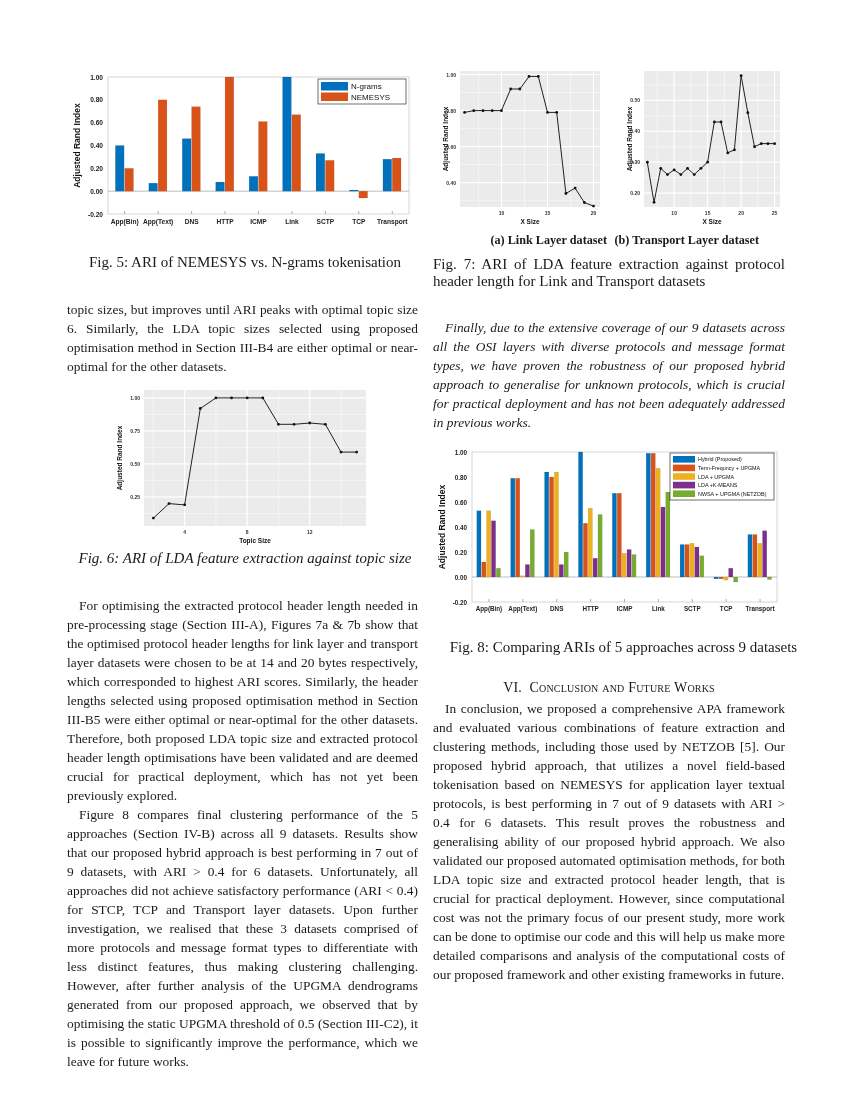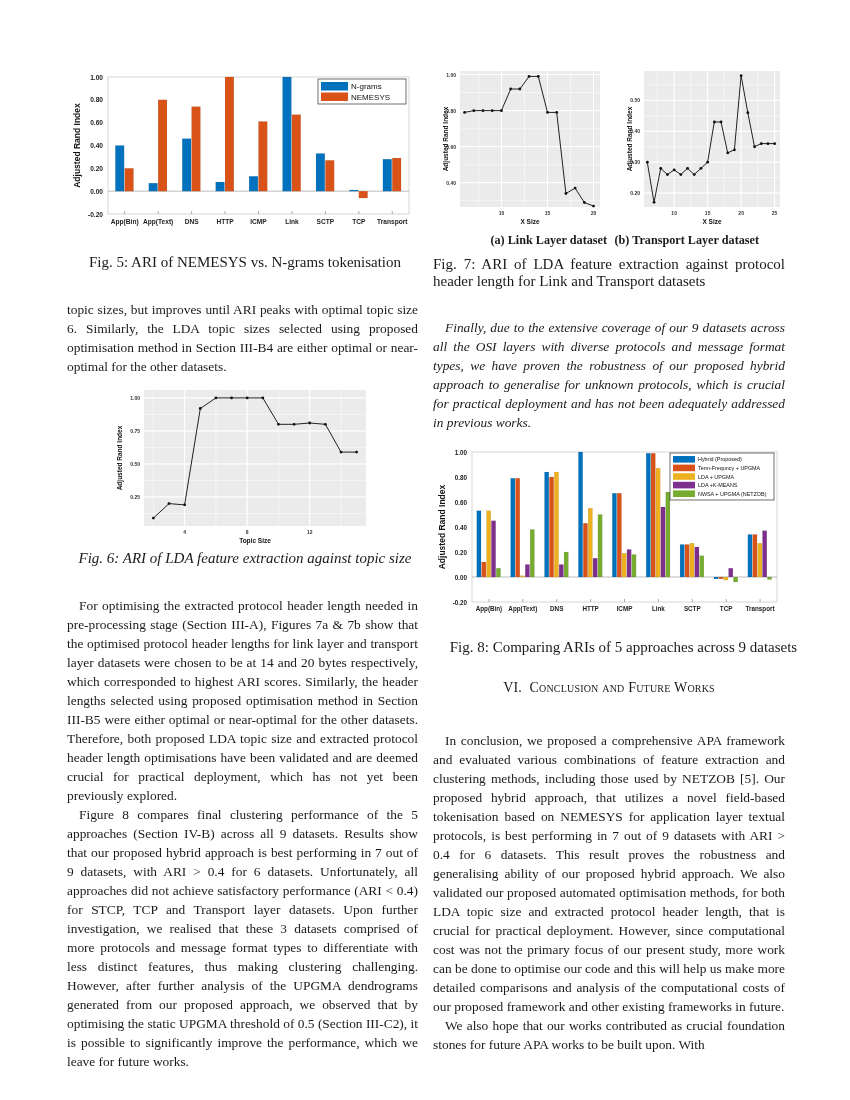--- a/index.html
+++ b/index.html
@@ -337,16 +337,15 @@
 
 <div class="abs col-text" style="left:67px;top:596px;width:351px;">
   <p>For optimising the extracted protocol header length needed in pre-processing stage (Section III-A), Figures 7a &amp; 7b show that the optimised protocol header lengths for link layer and transport layer datasets were chosen to be at 14 and 20 bytes respectively, which corresponded to highest ARI scores. Similarly, the header lengths selected using proposed optimisation method in Section III-B5 were either optimal or near-optimal for the other datasets. Therefore, both proposed LDA topic size and extracted protocol header length optimisations have been validated and are deemed crucial for practical deployment, which has not yet been previously explored.</p>
   <p>Figure 8 compares final clustering performance of the 5 approaches (Section IV-B) across all 9 datasets. Results show that our proposed hybrid approach is best performing in 7 out of 9 datasets, with ARI &gt; 0.4 for 6 datasets. Unfortunately, all approaches did not achieve satisfactory performance (ARI &lt; 0.4) for STCP, TCP and Transport layer datasets. Upon further investigation, we realised that these 3 datasets comprised of more protocols and message format types to differentiate with less distinct features, thus making clustering challenging. However, after further analysis of the UPGMA dendrograms generated from our proposed approach, we observed that by optimising the static UPGMA threshold of 0.5 (Section III-C2), it is possible to significantly improve the performance, which we leave for future works.</p>
 </div>
 
 <div class="abs section-heading" style="left:433px;top:680px;width:352px;">
   <span>VI.</span>&nbsp;
   <span class="sc">Conclusion and Future Works</span>
 </div>
-<div class="abs col-text" style="left:433px;top:699px;width:352px;margin-top:32px;">
+<div class="abs col-text" style="left:433px;top:699px;width:352px;">
   <p>In conclusion, we proposed a comprehensive APA framework and evaluated various combinations of feature extraction and clustering methods, including those used by NETZOB [5]. Our proposed hybrid approach, that utilizes a novel field-based tokenisation based on NEMESYS for application layer textual protocols, is best performing in 7 out of 9 datasets with ARI &gt; 0.4 for 6 datasets. This result proves the robustness and generalising ability of our proposed hybrid approach. We also validated our proposed automated optimisation methods, for both LDA topic size and extracted protocol header length, that is crucial for practical deployment. However, since computational cost was not the primary focus of our present study, more work can be done to optimise our code and this will help us make more detailed comparisons and analysis of the computational costs of our proposed framework and other existing frameworks in future.</p>
-  <p>We also hope that our works contributed as crucial foundation stones for future APA works to be built upon. With</p>
 </div>
 
 </body></html>

